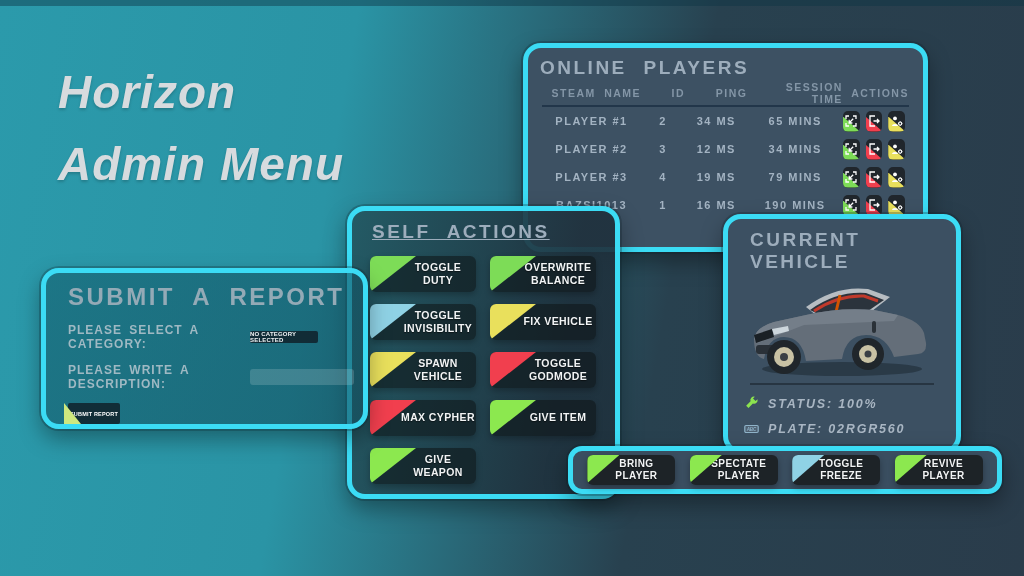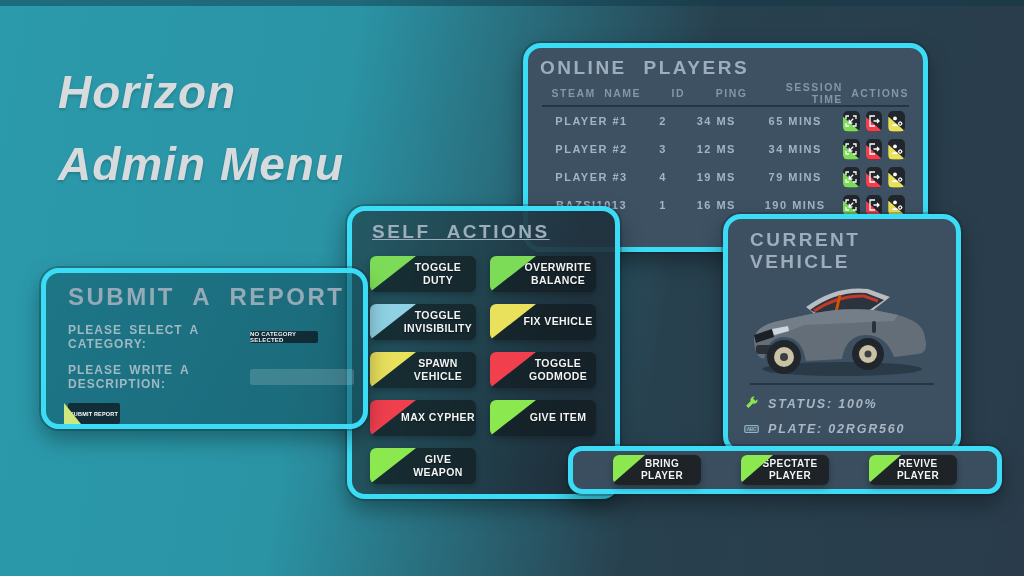--- a/index.html
+++ b/index.html
@@ -349,18 +349,22 @@
   <div class="panel" id="strip-panel">
     <button class="st-btn">
         <i class="tri" style="background: rgb(140, 232, 79);"></i>
         <span class="lbl">BRING PLAYER</span>
       </button>
     <button class="st-btn">
         <i class="tri" style="background: rgb(140, 232, 79);"></i>
         <span class="lbl">SPECTATE PLAYER</span>
       </button>
     <button class="st-btn">
+        <i class="tri" style="background: rgb(143, 210, 229);"></i>
+        <span class="lbl">TOGGLE FREEZE</span>
+      </button>
+    <button class="st-btn">
         <i class="tri" style="background: rgb(140, 232, 79);"></i>
         <span class="lbl">REVIVE PLAYER</span>
       </button>
   </div>
 
 </div>
 
 </body></html>

